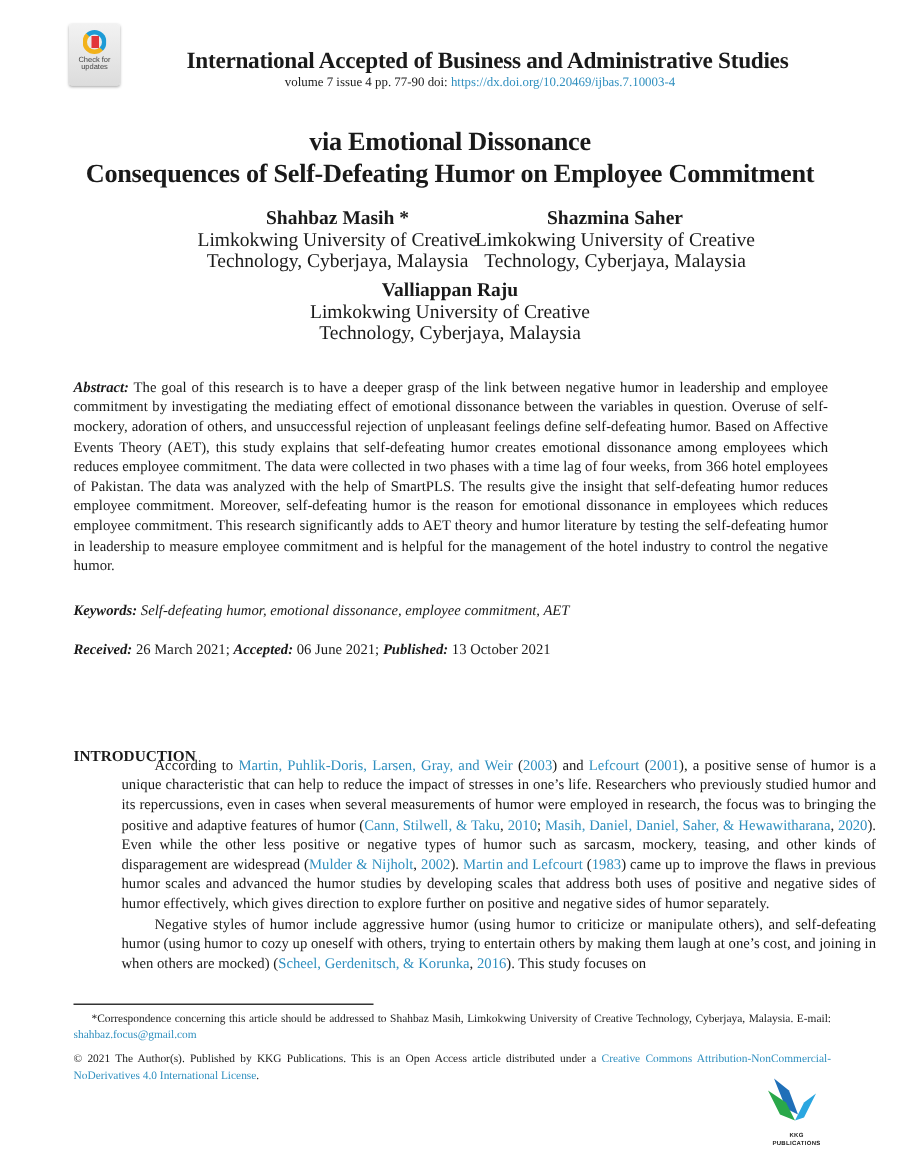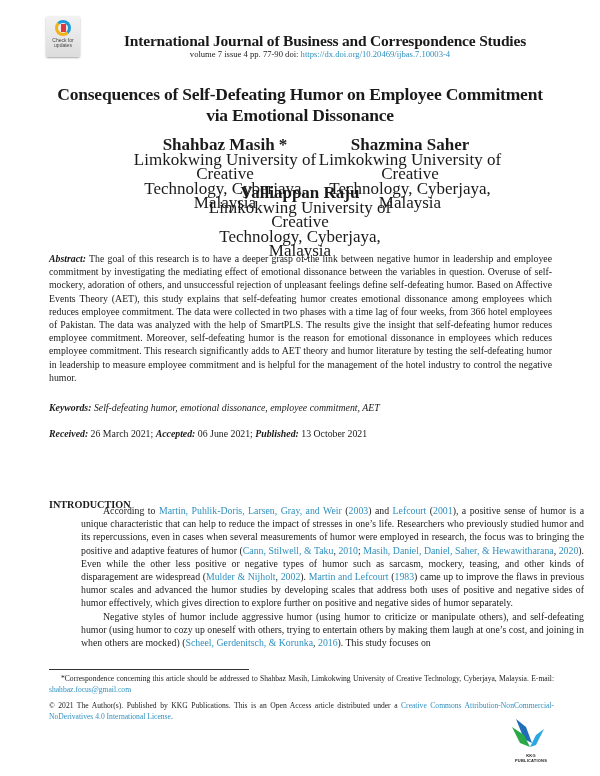--- a/index.html
+++ b/index.html
@@ -14,21 +14,21 @@
                  border: 3px solid #f2b21b; border-top-color: #1d9bd6; border-right-color: #1d9bd6; box-sizing: border-box; position: relative; }
   #check-badge .flag { position: absolute; left: 3px; top: 1px; width: 5px; height: 8px; background: #e2373b; }
   #check-badge .txt { font-size: 5px; line-height: 5px; color: #444; margin-top: 2px; font-family: "Liberation Sans", sans-serif; }
 
   #journal-title { left: 0; width: 600px; top: 32px; text-align: center; padding-left: 50px; box-sizing: border-box;
                    font-size: 15.5px; font-weight: bold; letter-spacing: -0.2px; }
   #journal-meta { left: 0; width: 600px; top: 49px; text-align: center; padding-left: 40px; box-sizing: border-box; font-size: 8.6px; }
 
   #paper-title { left: 0; width: 600px; top: 84px; text-align: center; font-size: 17.5px; font-weight: bold; line-height: 21px; letter-spacing: -0.2px; }
 
-  .author { text-align: center; font-size: 17px; line-height: 14.5px; }
+  .author { text-align: center; font-size: 13px; line-height: 14.5px; }
   .author .name { font-weight: bold; }
   #author-1 { left: 120px; width: 210px; top: 138px; }
   #author-2 { left: 305px; width: 210px; top: 138px; }
   #author-3 { left: 190px; width: 220px; top: 186px; }
 
   .para { left: 49px; width: 503px; font-size: 9.8px; line-height: 13.2px; text-align: justify; }
   #abstract { top: 252px; }
   #abstract b, #keywords b, #dates b { font-style: italic; }
   #keywords { top: 401px; }
   #keywords .kw { font-style: italic; }
@@ -52,26 +52,26 @@
 <div id="check-badge" class="abs">
   <div class="ring">
       <div class="flag"></div>
     </div>
   <div class="txt">
     <div>Check for</div>
     <div>updates</div>
   </div>
 </div>
 
-<div id="journal-title" class="abs">International Journal of Business and Correspondence Studies</div>
+<div id="journal-title" class="abs">International Accepted of Business and Administrative Studies</div>
 <div id="journal-meta" class="abs"><span>volume 7 issue 4 pp. 77-90 doi: </span><a>https://dx.doi.org/10.20469/ijbas.7.10003-4</a></div>
 
 <div id="paper-title" class="abs">
+  <div>via Emotional Dissonance</div>
   <div>Consequences of Self-Defeating Humor on Employee Commitment</div>
-  <div>via Emotional Dissonance</div>
 </div>
 
 <div id="author-1" class="abs author">
   <div class="name">Shahbaz Masih *</div>
   <div>Limkokwing University of Creative</div>
   <div>Technology, Cyberjaya, Malaysia</div>
 </div>
 <div id="author-2" class="abs author">
   <div class="name">Shazmina Saher</div>
   <div>Limkokwing University of Creative</div>

